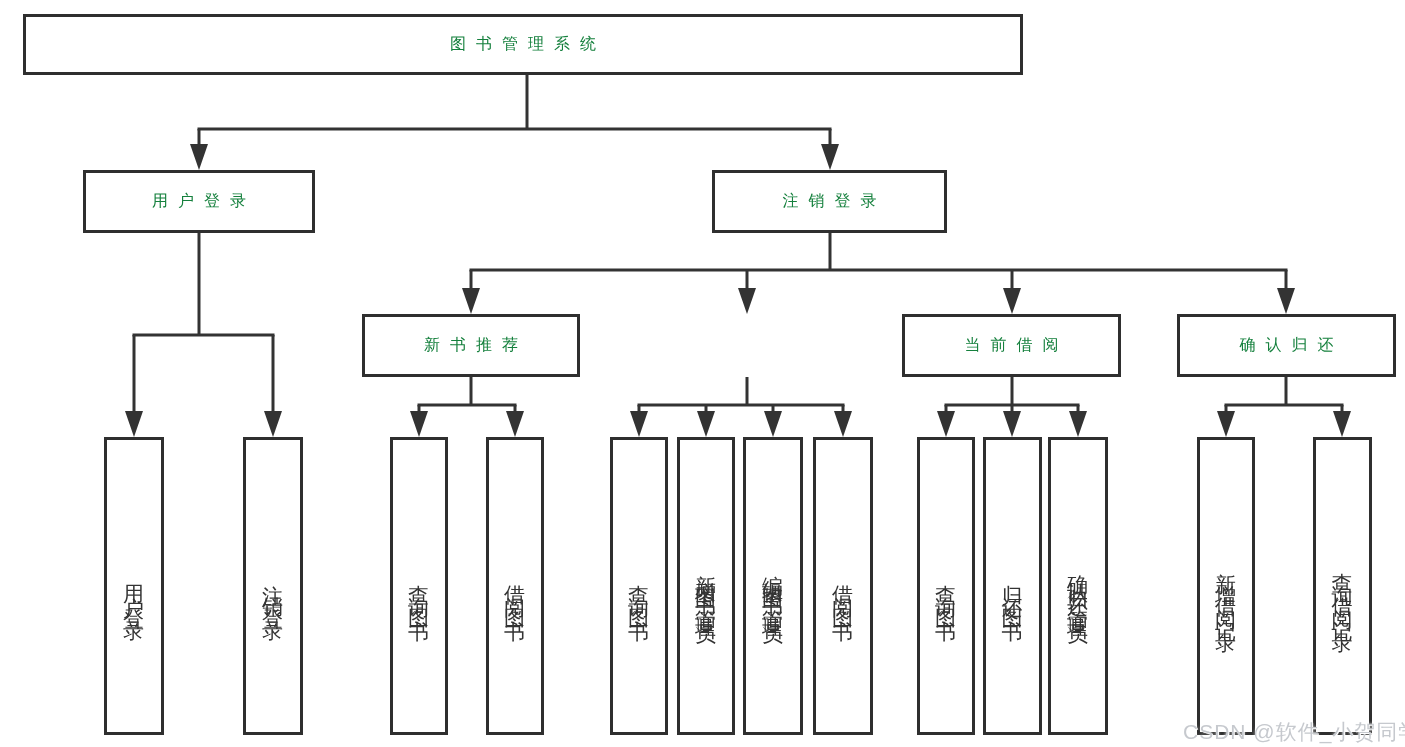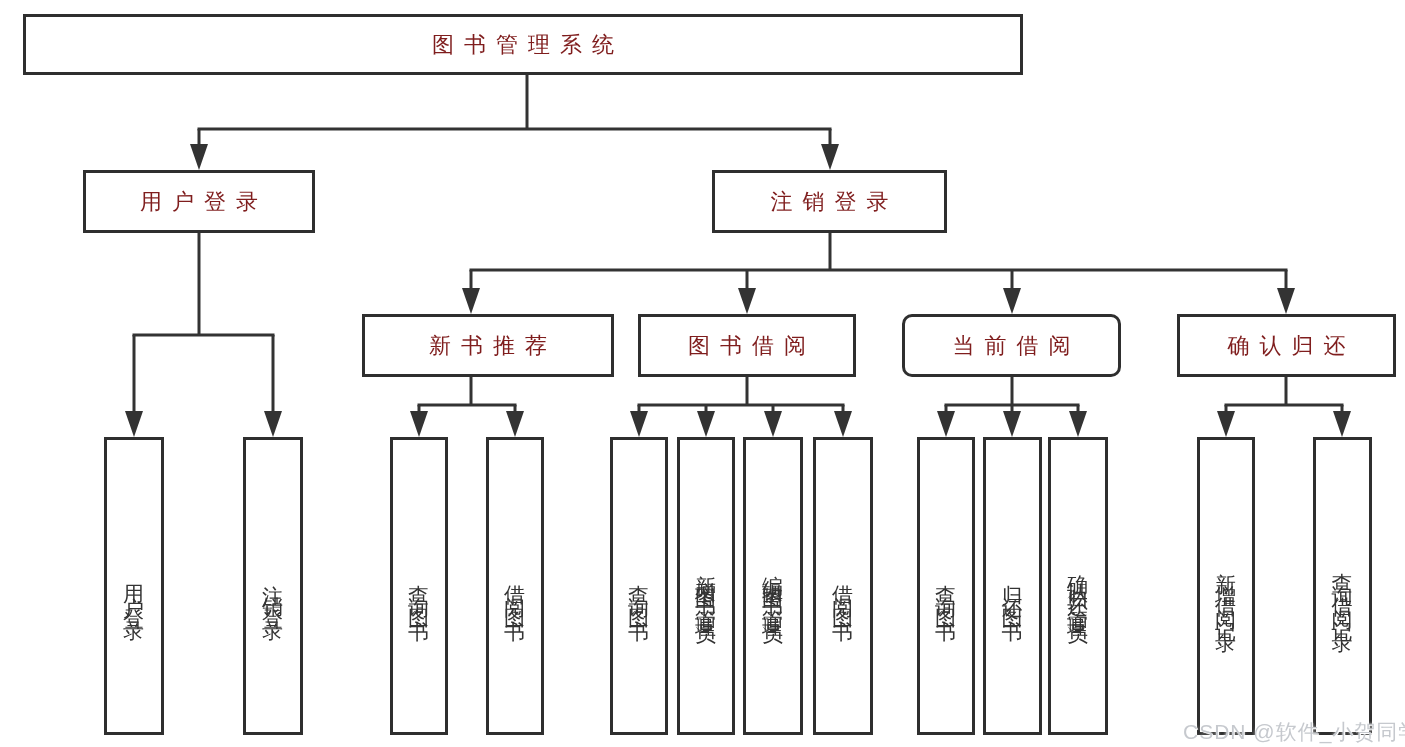--- a/index.html
+++ b/index.html
@@ -26,25 +26,25 @@
     position: absolute;
     box-sizing: border-box;
     border: 3px solid #2f2f2f;
     background: #ffffff;
     color: #333333;
     display: flex;
     align-items: center;
     justify-content: center;
   }
   .hnode span {
-    font-size: 22px;
+    font-size: 16px;
     letter-spacing: 10px;
     margin-right: -10px;
     white-space: nowrap;
-    color: #7f1d1d;
+    color: #15803d;
   }
   .vnode span {
     writing-mode: vertical-rl;
     text-orientation: mixed;
     font-size: 21px;
     letter-spacing: 12px;
     margin-bottom: -12px;
     color: #333333;
     line-height: 1.0;
   }
@@ -151,27 +151,24 @@
     <span>图书管理系统</span>
   </div>
 
   <div class="node hnode" style="left:83px; top:170px; width:232px; height:63px;">
     <span>用户登录</span>
   </div>
   <div class="node hnode" style="left:712px; top:170px; width:235px; height:63px;">
     <span>注销登录</span>
   </div>
 
-  <div class="node hnode" style="left:362px; top:314px; width:252px; height:63px;">
+  <div class="node hnode" style="left:362px; top:314px; width:218px; height:63px;">
     <span>新书推荐</span>
   </div>
-  <div class="node hnode" style="left:638px; top:314px; width:218px; height:63px;">
-    <span>图书借阅</span>
-  </div>
-  <div class="node hnode" style="left:902px; top:314px; width:219px; height:63px;border-radius:10px;">
+  <div class="node hnode" style="left:902px; top:314px; width:219px; height:63px;">
     <span>当前借阅</span>
   </div>
   <div class="node hnode" style="left:1177px; top:314px; width:219px; height:63px;">
     <span>确认归还</span>
   </div>
 
   <div class="node vnode" style="left:104px; top:437px; width:60px; height:298px;">
     <span>用户登录</span>
   </div>
   <div class="node vnode" style="left:243px; top:437px; width:60px; height:298px;">

